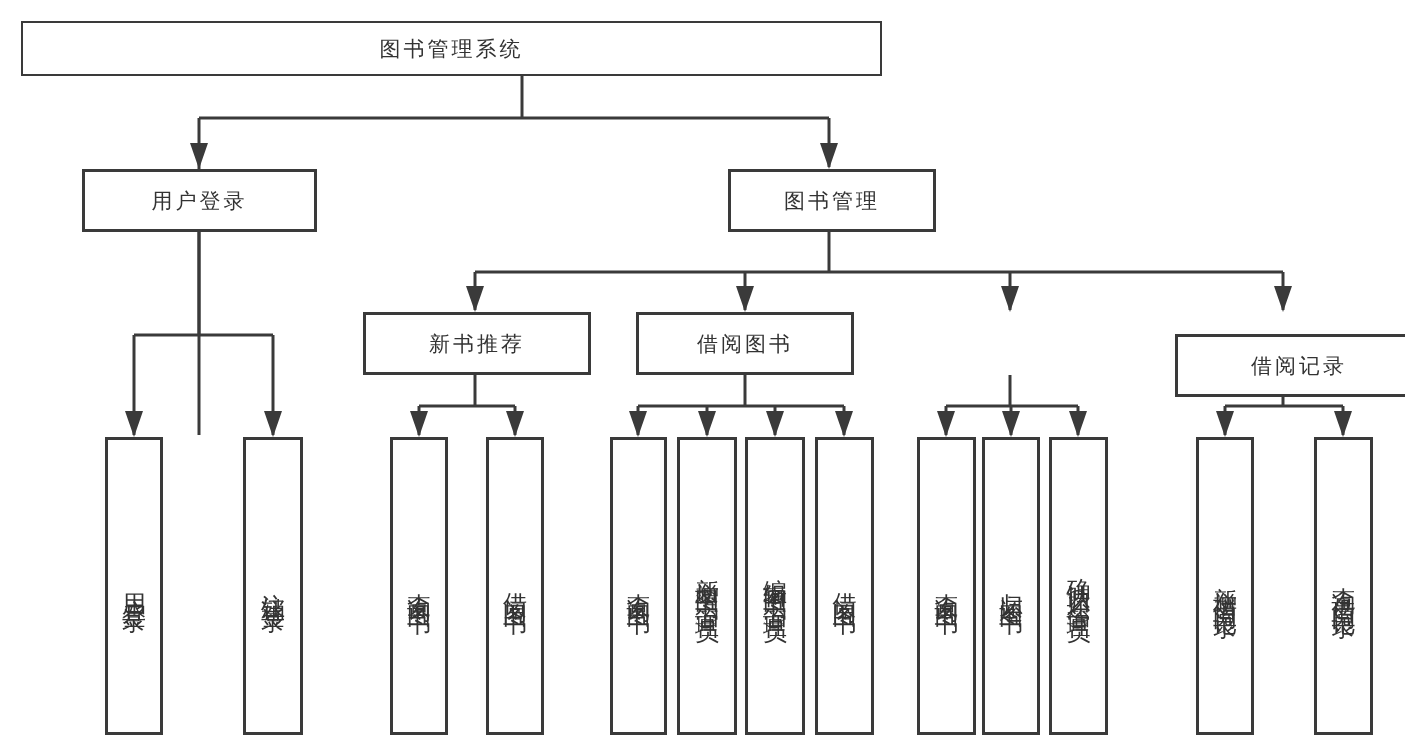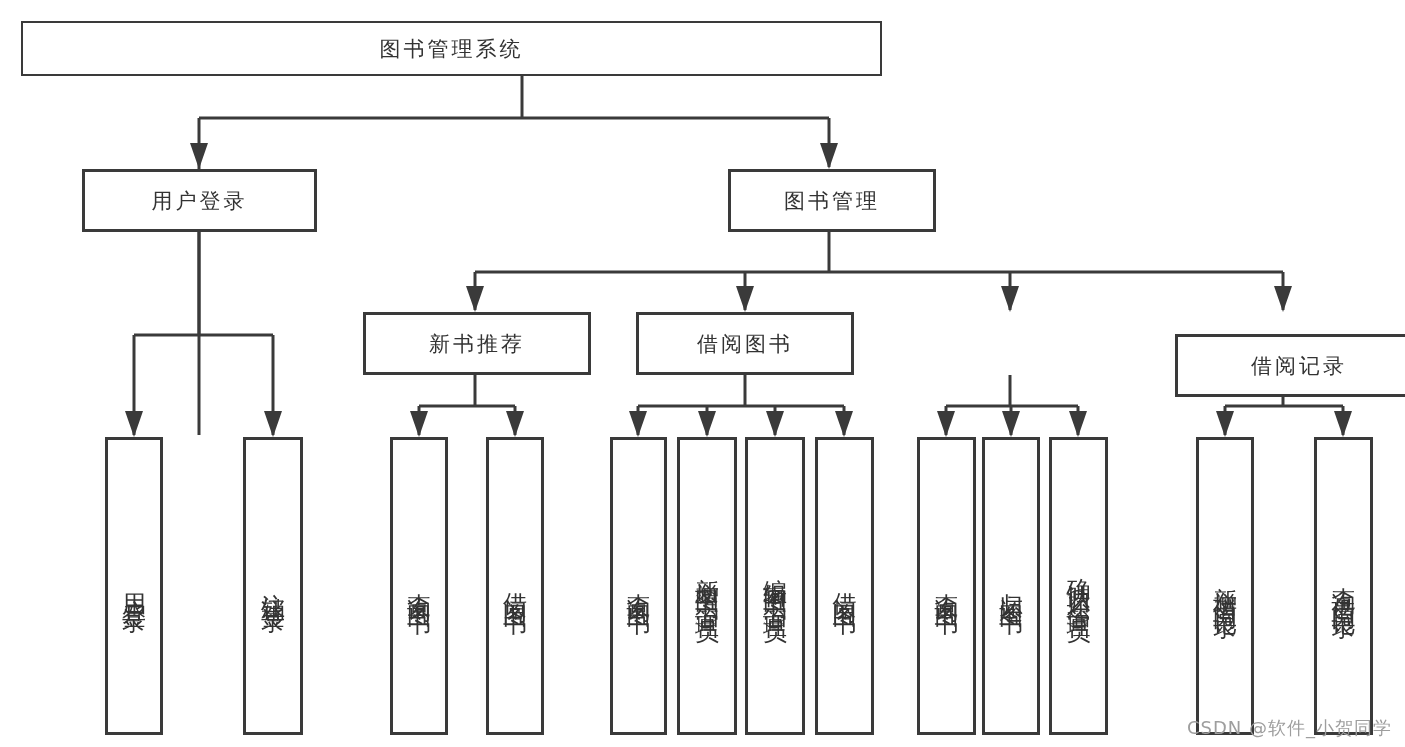--- a/index.html
+++ b/index.html
@@ -158,15 +158,14 @@
     <span>确认归还（管理员）</span>
   </div>
 
   <div class="leaf" style="left:1196px; width:58px;">
     <span>新增借阅记录</span>
   </div>
   <div class="leaf" style="left:1314px; width:59px;">
     <span>查询借阅记录</span>
   </div>
 
-  <div class="watermark">CSDN @软件_小贺同学</div>
 
 </div>
 
 </body></html>

